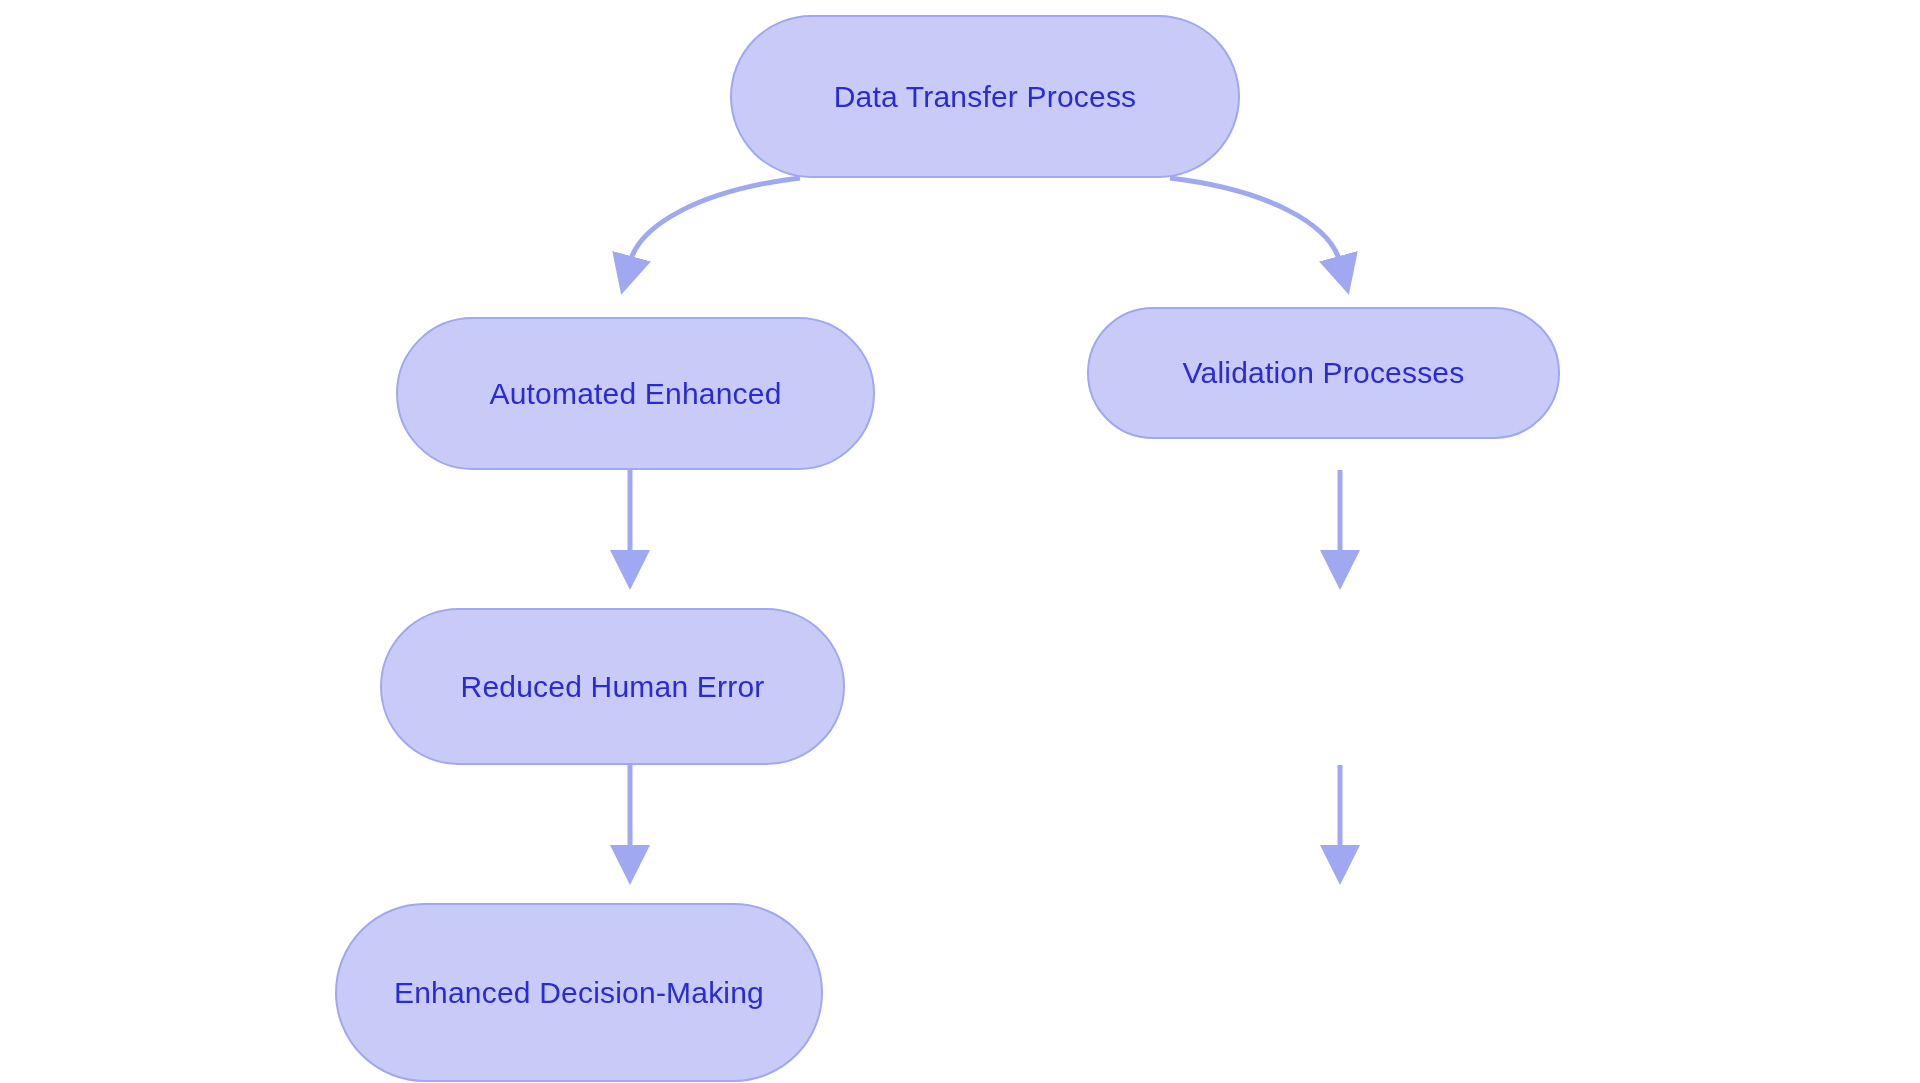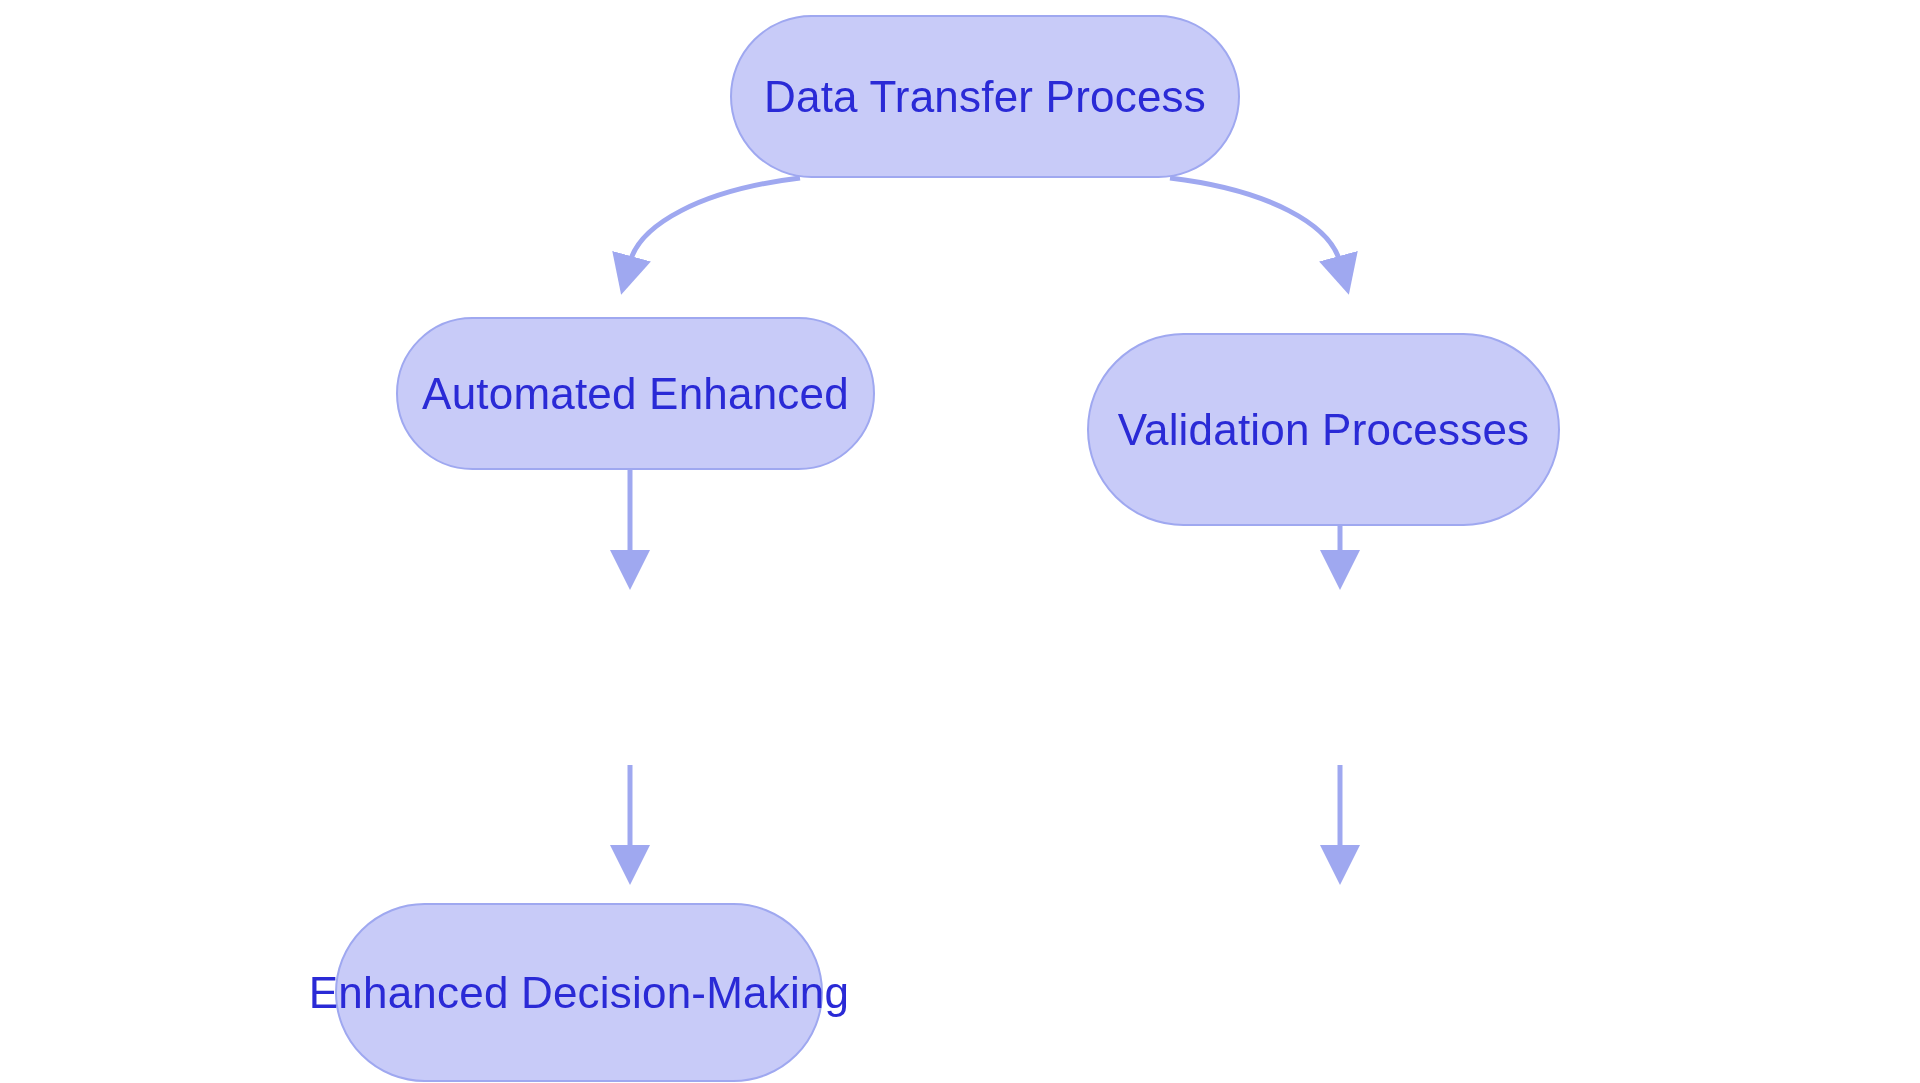--- a/index.html
+++ b/index.html
@@ -31,36 +31,36 @@
   .node {
     position: absolute;
     box-sizing: border-box;
     display: flex;
     align-items: center;
     justify-content: center;
     background: #c8cbf8;
     border: 2px solid #9fa8f0;
     border-radius: 999px;
     color: #2a2ad6;
-    font-size: 44px;
+    font-size: 30px;
     font-weight: 400;
     letter-spacing: 0.2px;
     white-space: nowrap;
     line-height: 1;
   }
   .node .node-label {
     display: block;
     padding: 0 34px;
     text-align: center;
   }
 
   
   #node-root        { left: 730px;  top: 15px;  width: 510px; height: 163px; }
   #node-auto-map    { left: 396px;  top: 317px; width: 479px; height: 153px; }
-  #node-validation  { left: 1087px; top: 333px; width: 473px; height: 193px; }
+  #node-validation  { left: 1087px; top: 307px; width: 473px; height: 132px; }
   #node-reduced-err { left: 380px;  top: 608px; width: 465px; height: 157px; }
   #node-reliable    { left: 1057px; top: 608px; width: 473px; height: 157px; }
   #node-decision    { left: 335px;  top: 903px; width: 488px; height: 179px; }
   #node-compliance  { left: 1063px; top: 903px; width: 437px; height: 157px; }
 </style>
 </head>
 <body>
 
 <div id="diagram-root">
 
@@ -89,20 +89,23 @@
   </div>
 
   <div class="node" id="node-auto-map">
     <span class="node-label">Automated Enhanced</span>
   </div>
 
   <div class="node" id="node-validation">
     <span class="node-label">Validation Processes</span>
   </div>
 
+  <div class="node" id="node-reduced-err">
+    <span class="node-label">Reduced Human Error</span>
+  </div>
 
 
   <div class="node" id="node-decision">
     <span class="node-label">Enhanced Decision-Making</span>
   </div>
 
 
 </div>
 
 </body></html>

